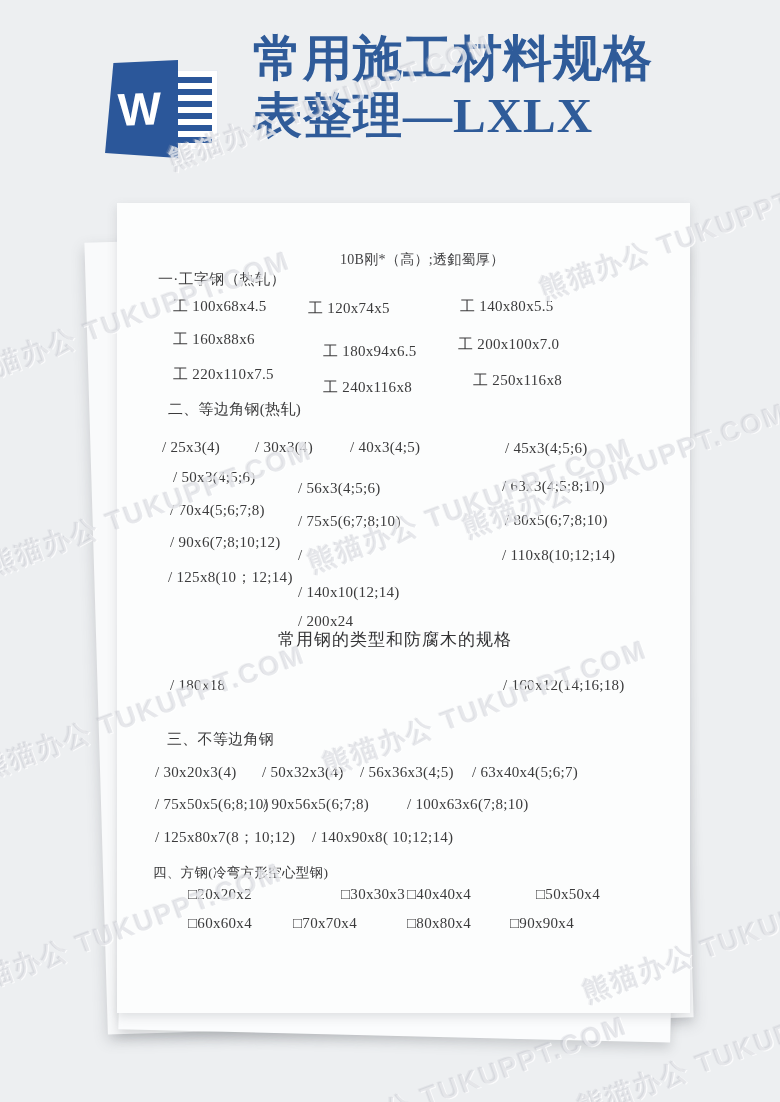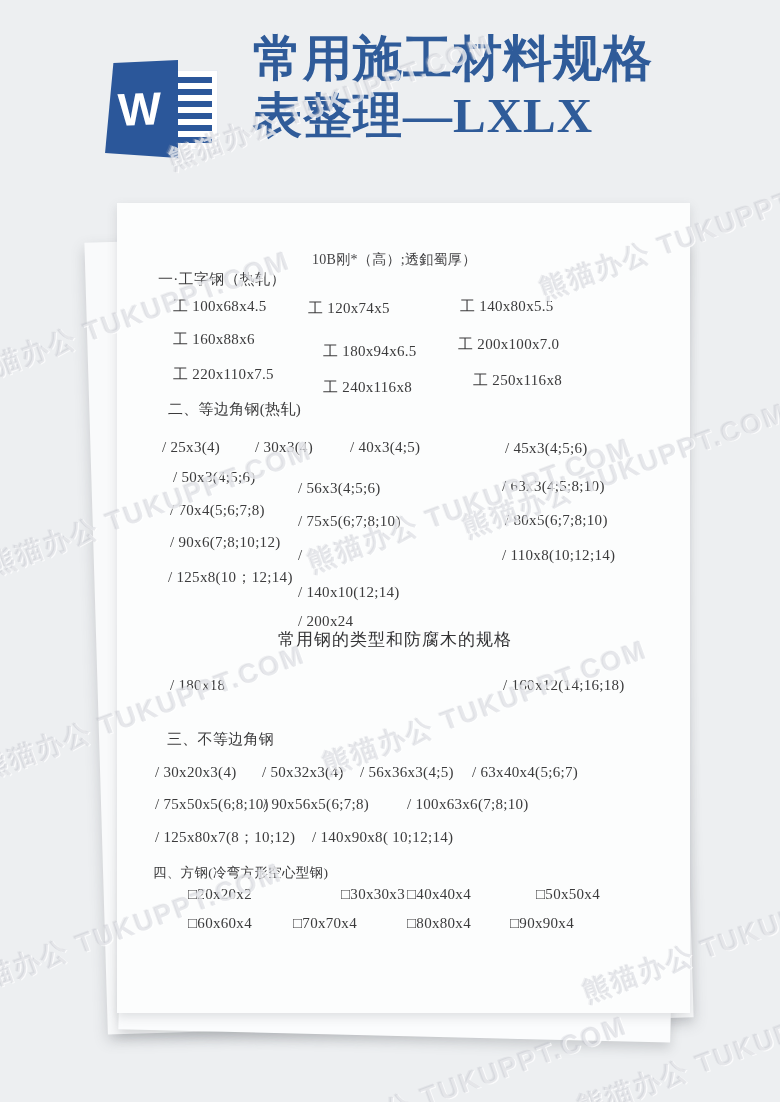--- a/index.html
+++ b/index.html
@@ -46,21 +46,21 @@
     background:#fbfcfd;box-shadow:0 6px 12px rgba(80,85,92,.22);
   }
   .page{
     position:absolute;left:117px;top:203px;width:573px;height:810px;
     background:#fcfdfd;box-shadow:0 4px 10px rgba(90,95,100,.18);
   }
   .it{
     position:absolute;white-space:nowrap;color:#3b3b3c;
     font-size:15px;letter-spacing:.3px;line-height:1.1;
   }
-  .it.note{font-size:14px;color:#434345;}
+  .it.note{font-size:14px;color:#434345;margin-left:28px;}
   .it.mid{font-size:17px;color:#333335;letter-spacing:1px;}
   .it.h4{font-size:13.5px;text-align:center;}
   
   .wm-layer{position:absolute;left:0;top:0;width:780px;height:1102px;pointer-events:none;}
   .wm{
     position:absolute;white-space:nowrap;
     transform:translate(-50%,-50%) rotate(-20deg);
     font-family:"Liberation Sans","DejaVu Sans",sans-serif;
     font-weight:700;font-size:27px;letter-spacing:2px;
     color:rgba(196,200,207,.38);

